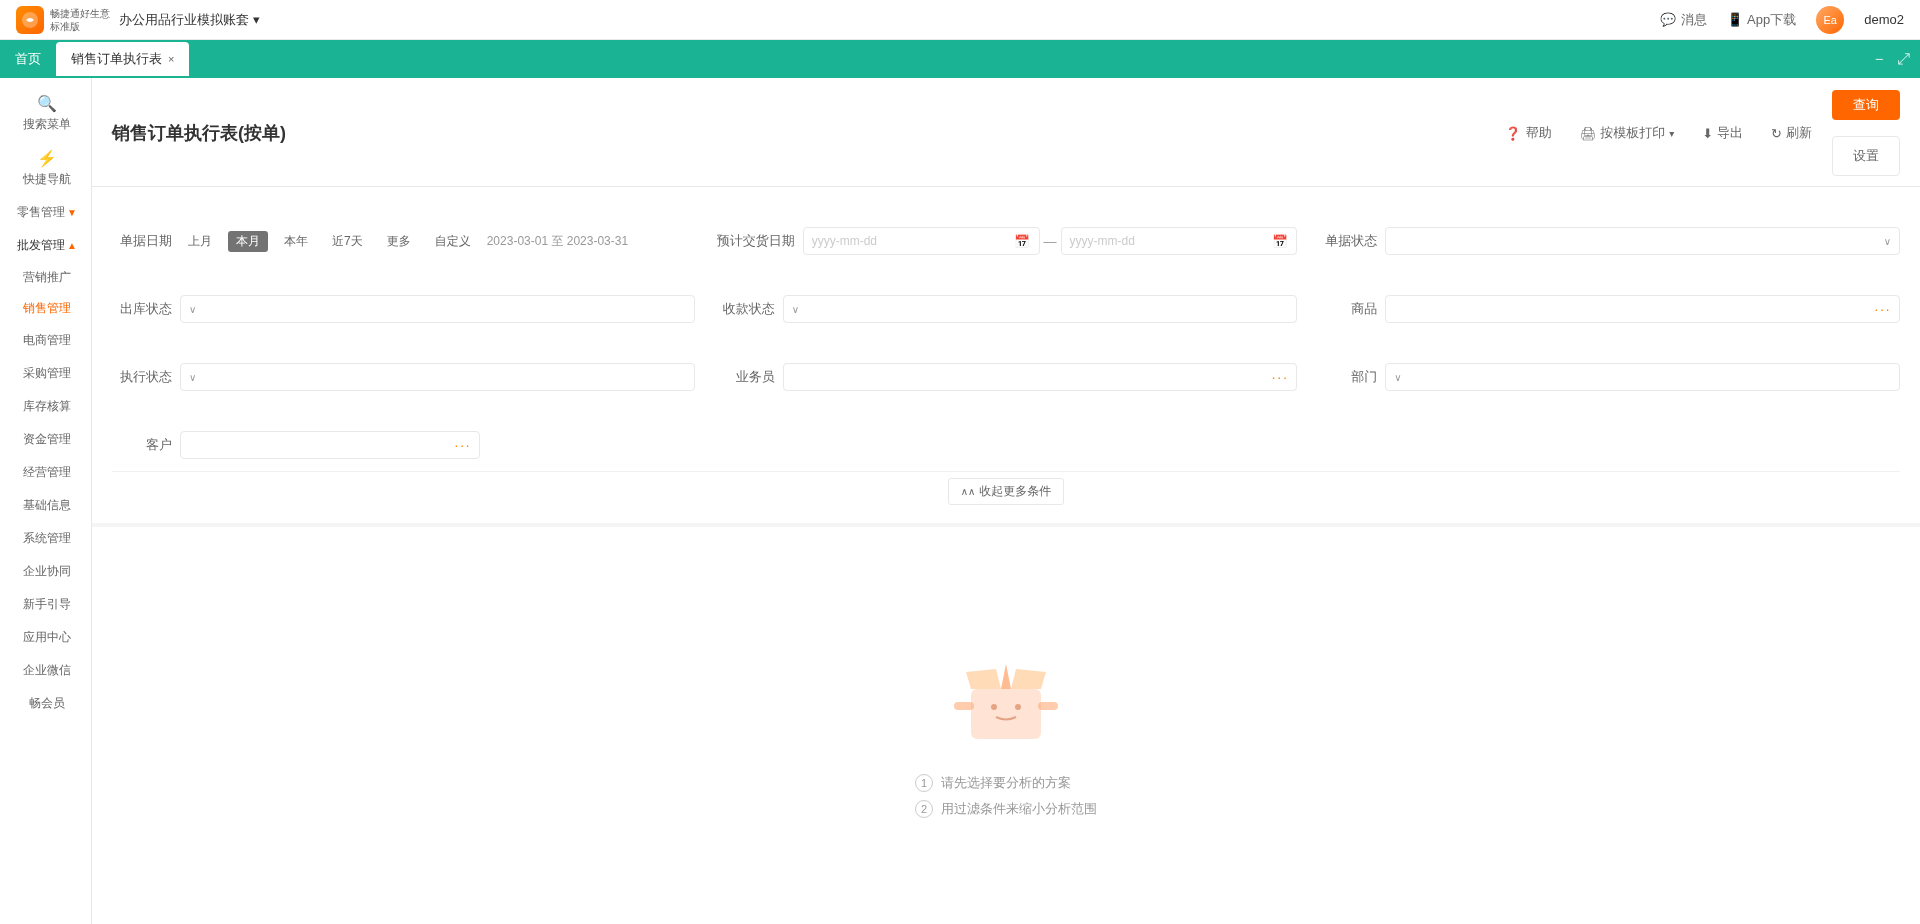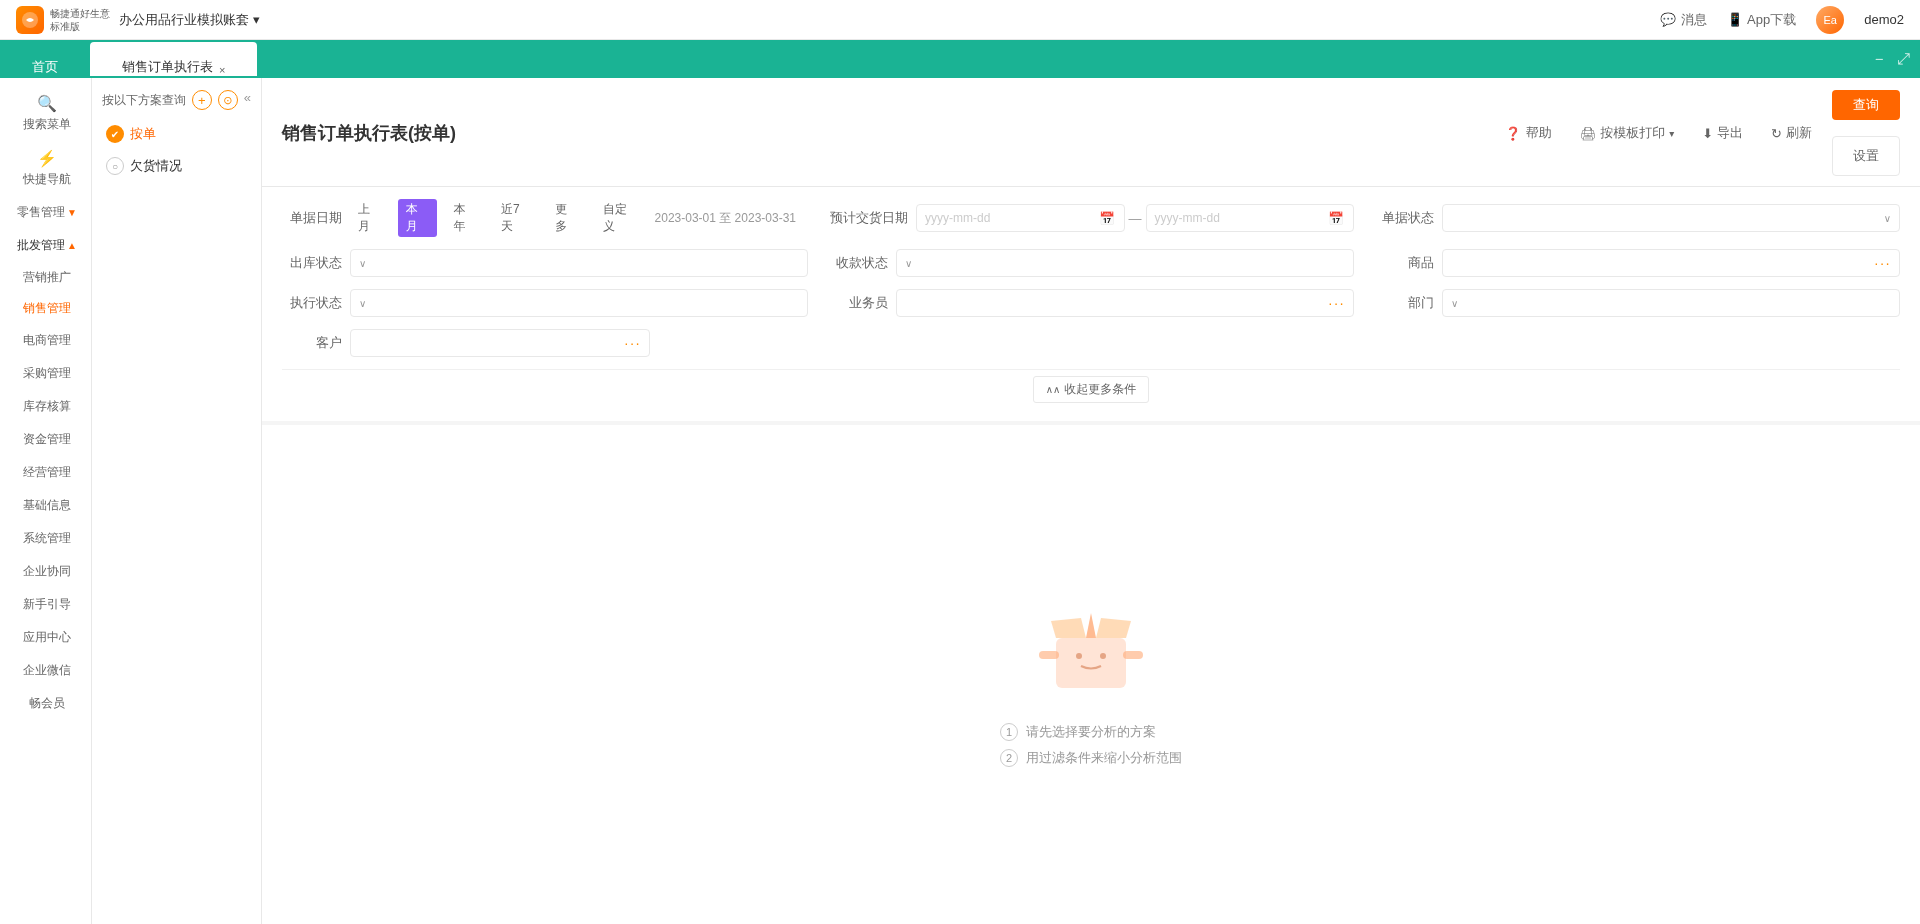--- a/index.html
+++ b/index.html
@@ -54,22 +54,22 @@
       background: #1ab394;
       display: flex;
       align-items: center;
       padding: 0 0 0 0;
       position: fixed;
       top: 40px; left: 0; right: 0;
       z-index: 99;
     }
     .tab-item {
       height: 34px;
-      display: flex; align-items: flex-end;
-      padding: 0 32px;
+      display: flex; align-items: center;
+      padding: 0 15px;
       font-size: 13px;
       cursor: pointer;
       color: rgba(255,255,255,0.85);
       position: relative;
     }
     .tab-item.home { color: #fff; font-weight: 500; }
     .tab-item.active {
       background: #fff;
       color: #333;
       border-radius: 4px 4px 0 0;
@@ -222,20 +222,21 @@
       display: flex;
       align-items: center;
       gap: 0;
       margin-bottom: 12px;
     }
     .filter-row:last-child { margin-bottom: 0; }
     .filter-item {
       display: flex; align-items: center;
       flex: 1;
       min-width: 0;
+      margin-top: 28px;
     }
     .filter-label {
       font-size: 13px; color: #666;
       white-space: nowrap;
       margin-right: 8px;
       min-width: 60px;
       text-align: right;
     }
     .filter-control {
       flex: 1;
@@ -279,21 +280,21 @@
       margin-right: 8px;
       justify-content: flex-end;
     }
     .date-tab {
       padding: 2px 8px;
       font-size: 12px; color: #666;
       cursor: pointer;
       border-radius: 2px;
     }
     .date-tab.active-tab {
-      background: #8b5cf6;
+      background: #737373;
       color: #fff;
       border-radius: 3px;
     }
 
     
     .status-select {
       flex: 1;
       border: 1px solid #e8e8e8;
       border-radius: 4px;
       height: 28px;
@@ -494,44 +495,20 @@
       <span>企业微信</span>
     </div>
     <div class="sidebar-item">
       <span>畅会员</span>
     </div>
   </div>
 
   <div class="main-content">
     <div class="content-layout">
 
-      <div class="left-panel">
-        <div class="left-panel-header">
-          <span class="left-panel-title">按以下方案查询</span>
-          <div class="left-panel-actions">
-            <div class="left-panel-btn">
-              <span>+</span>
-            </div>
-            <div class="left-panel-btn" style="font-size:11px;">
-              <span>⊙</span>
-            </div>
-            <div class="left-panel-collapse">
-              <span>«</span>
-            </div>
-          </div>
-        </div>
-        <div class="plan-item active-plan">
-          <div class="plan-icon">✔</div>
-          <span>按单</span>
-        </div>
-        <div class="plan-item">
-          <div class="plan-icon gray">○</div>
-          <span>欠货情况</span>
-        </div>
-      </div>
 
       <div class="right-panel">
 
         <div class="page-header">
           <div class="page-header-top">
             <h1 class="page-title">销售订单执行表(按单)</h1>
             <div class="page-header-actions">
               <div class="header-btn">
                 <span>❓</span>
                 <span>帮助</span>

